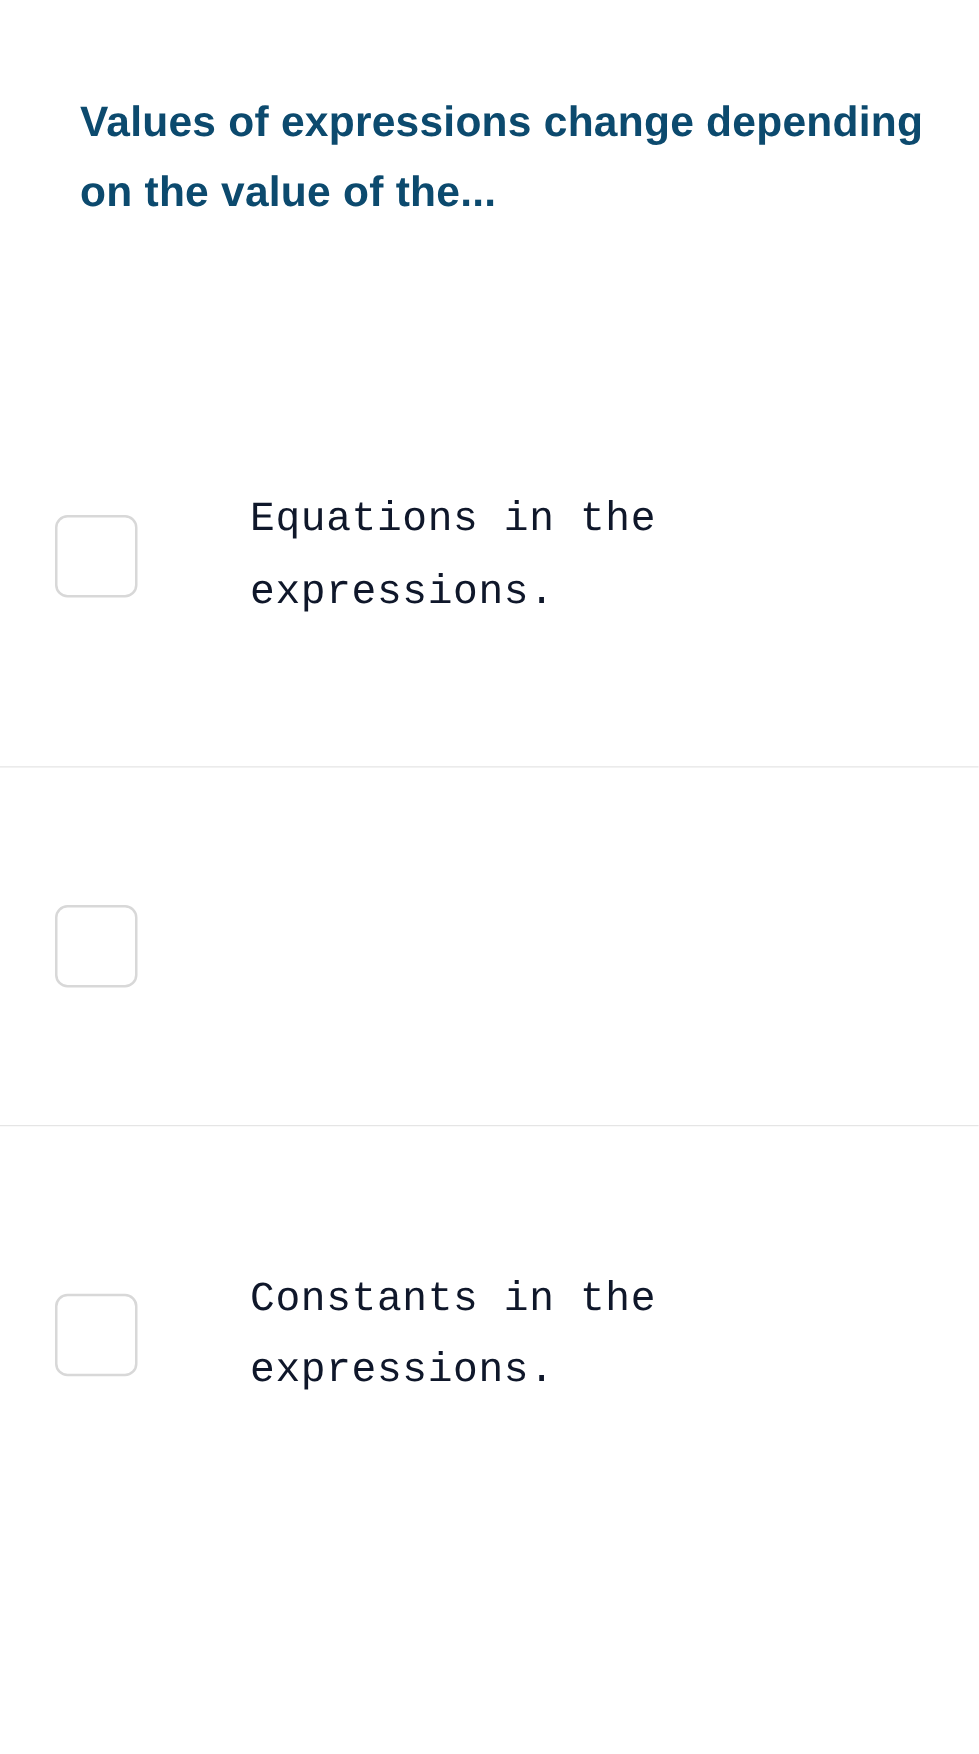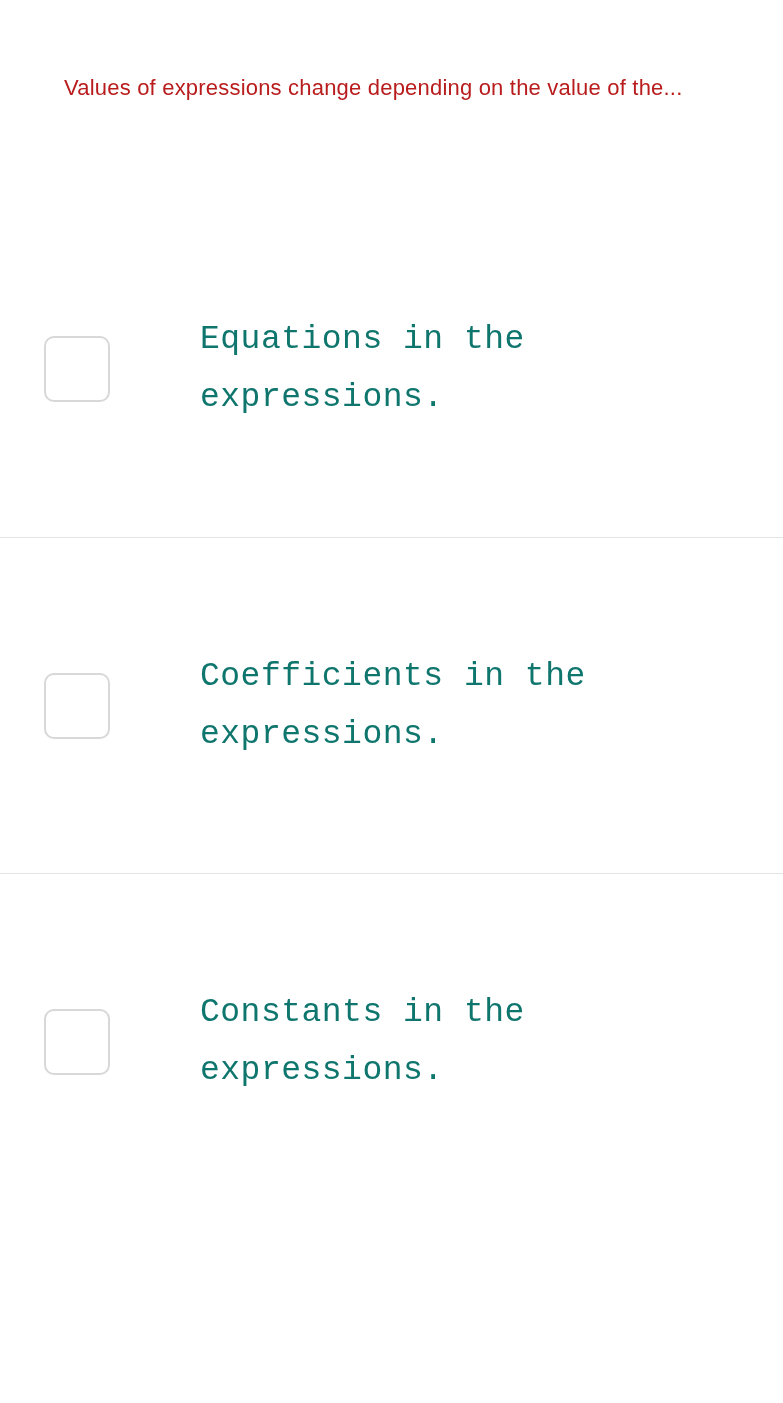--- a/index.html
+++ b/index.html
@@ -10,24 +10,24 @@
     body {
       font-family: -apple-system, BlinkMacSystemFont, "Segoe UI", Helvetica, Arial, sans-serif;
       background: #ffffff;
       width: 783px;
       color: #1a1a1a;
     }
     .question-container {
       padding: 70px 30px 0 64px;
     }
     .question-text {
-      font-size: 22px;
+      font-size: 34px;
       line-height: 1.65;
-      color: #b91c1c;
-      font-weight: 400;
+      color: #0c4a6e;
+      font-weight: 700;
       letter-spacing: 0.2px;
     }
     .options-container {
       margin-top: 95px;
     }
     .option-row {
       display: flex;
       align-items: center;
       padding: 110px 0 110px 44px;
       border-bottom: 1px solid #e5e5e5;
@@ -42,38 +42,37 @@
       border: 2px solid #d8d8d8;
       border-radius: 10px;
       flex-shrink: 0;
       background: #ffffff;
     }
     .option-label {
       margin-left: 90px;
       font-family: "Courier New", Courier, monospace;
       font-size: 33px;
       line-height: 1.75;
-      color: #0f766e;
+      color: #0f172a;
       font-weight: 400;
       letter-spacing: 0.5px;
     }
   </style>
 </head>
 <body>
 
 <div class="question-container">
   <p class="question-text">Values of expressions change depending on the value of the...</p>
 </div>
 
 <div class="options-container">
   <div class="option-row">
     <div class="checkbox"></div>
     <div class="option-label">Equations in the expressions.</div>
   </div>
   <div class="option-row">
     <div class="checkbox"></div>
-    <div class="option-label">Coefficients in the expressions.</div>
   </div>
   <div class="option-row">
     <div class="checkbox"></div>
     <div class="option-label">Constants in the expressions.</div>
   </div>
 </div>
 
 </body></html>

